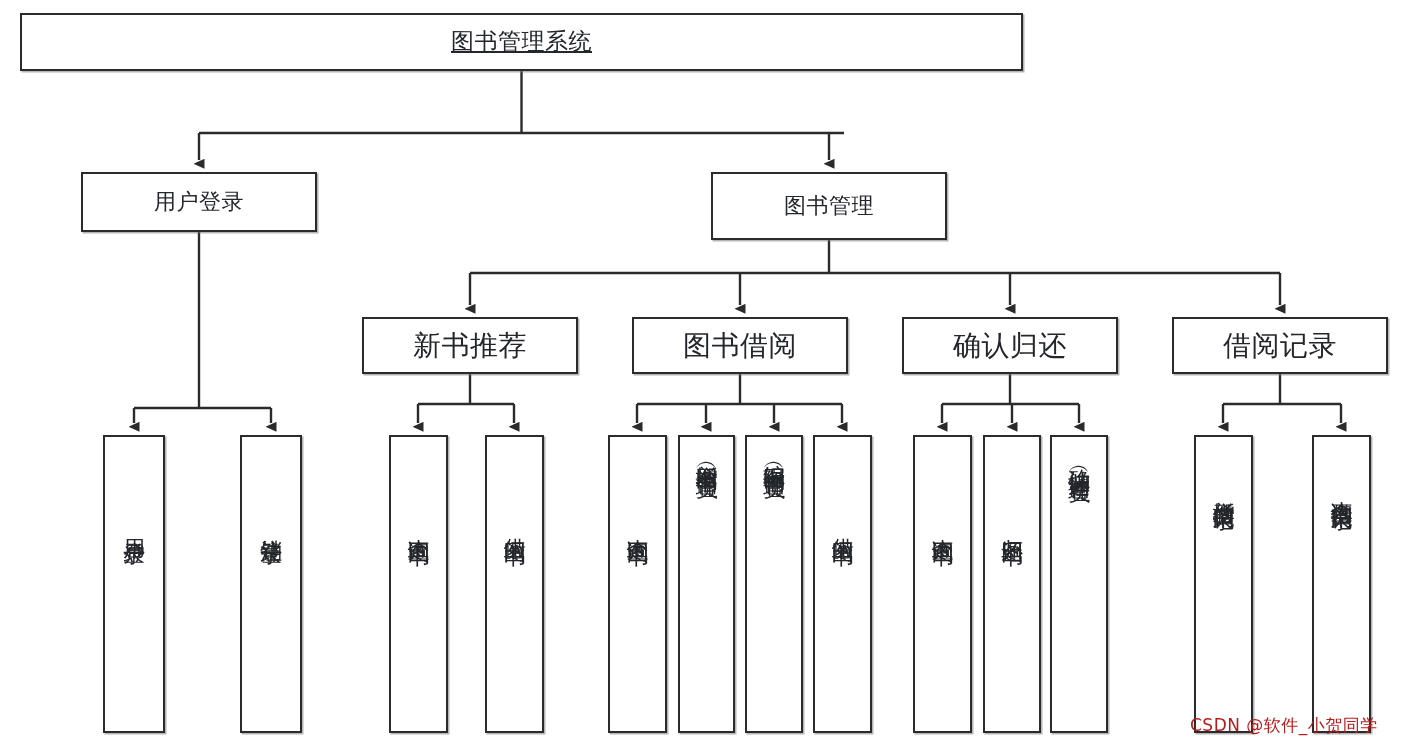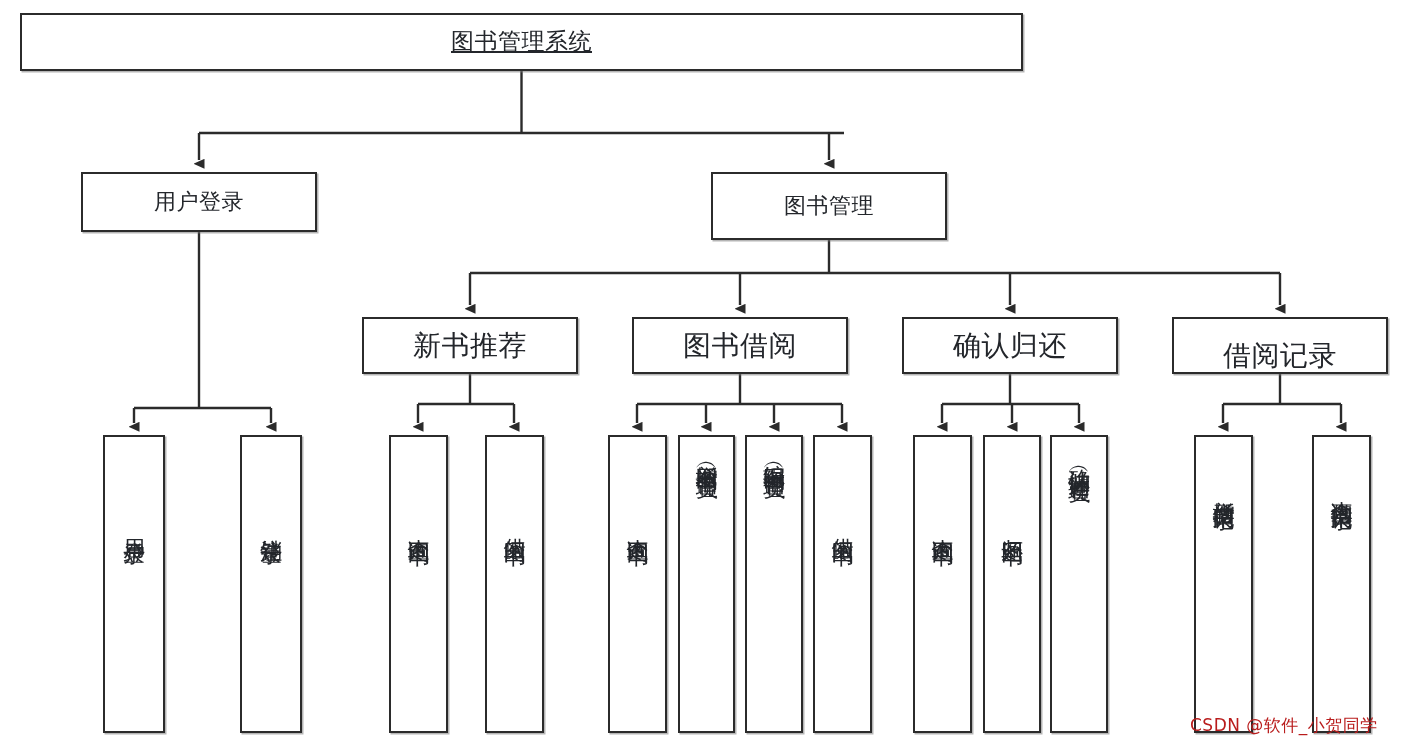--- a/index.html
+++ b/index.html
@@ -140,21 +140,21 @@
 
   <div class="node lvl3" style="left: 362px; top: 317px; width: 216px; height: 57px;">
     <span class="lbl">新书推荐</span>
   </div>
   <div class="node lvl3" style="left: 632px; top: 317px; width: 216px; height: 57px;">
     <span class="lbl">图书借阅</span>
   </div>
   <div class="node lvl3" style="left: 902px; top: 317px; width: 216px; height: 57px;">
     <span class="lbl">确认归还</span>
   </div>
-  <div class="node lvl3" style="left: 1172px; top: 317px; width: 216px; height: 57px; align-items: flex-end;">
+  <div class="node lvl3" style="left: 1172px; top: 317px; width: 216px; height: 57px;">
     <span class="lbl">借阅记录</span>
   </div>
 
   <div class="node leaf mid" style="left: 103px; top: 435px; width: 62px; height: 298px;">
     <span class="lbl">用户登录</span>
   </div>
   <div class="node leaf mid" style="left: 240px; top: 435px; width: 62px; height: 298px;">
     <span class="lbl">注销登录</span>
   </div>
   <div class="node leaf mid" style="left: 389px; top: 435px; width: 59px; height: 298px;">

